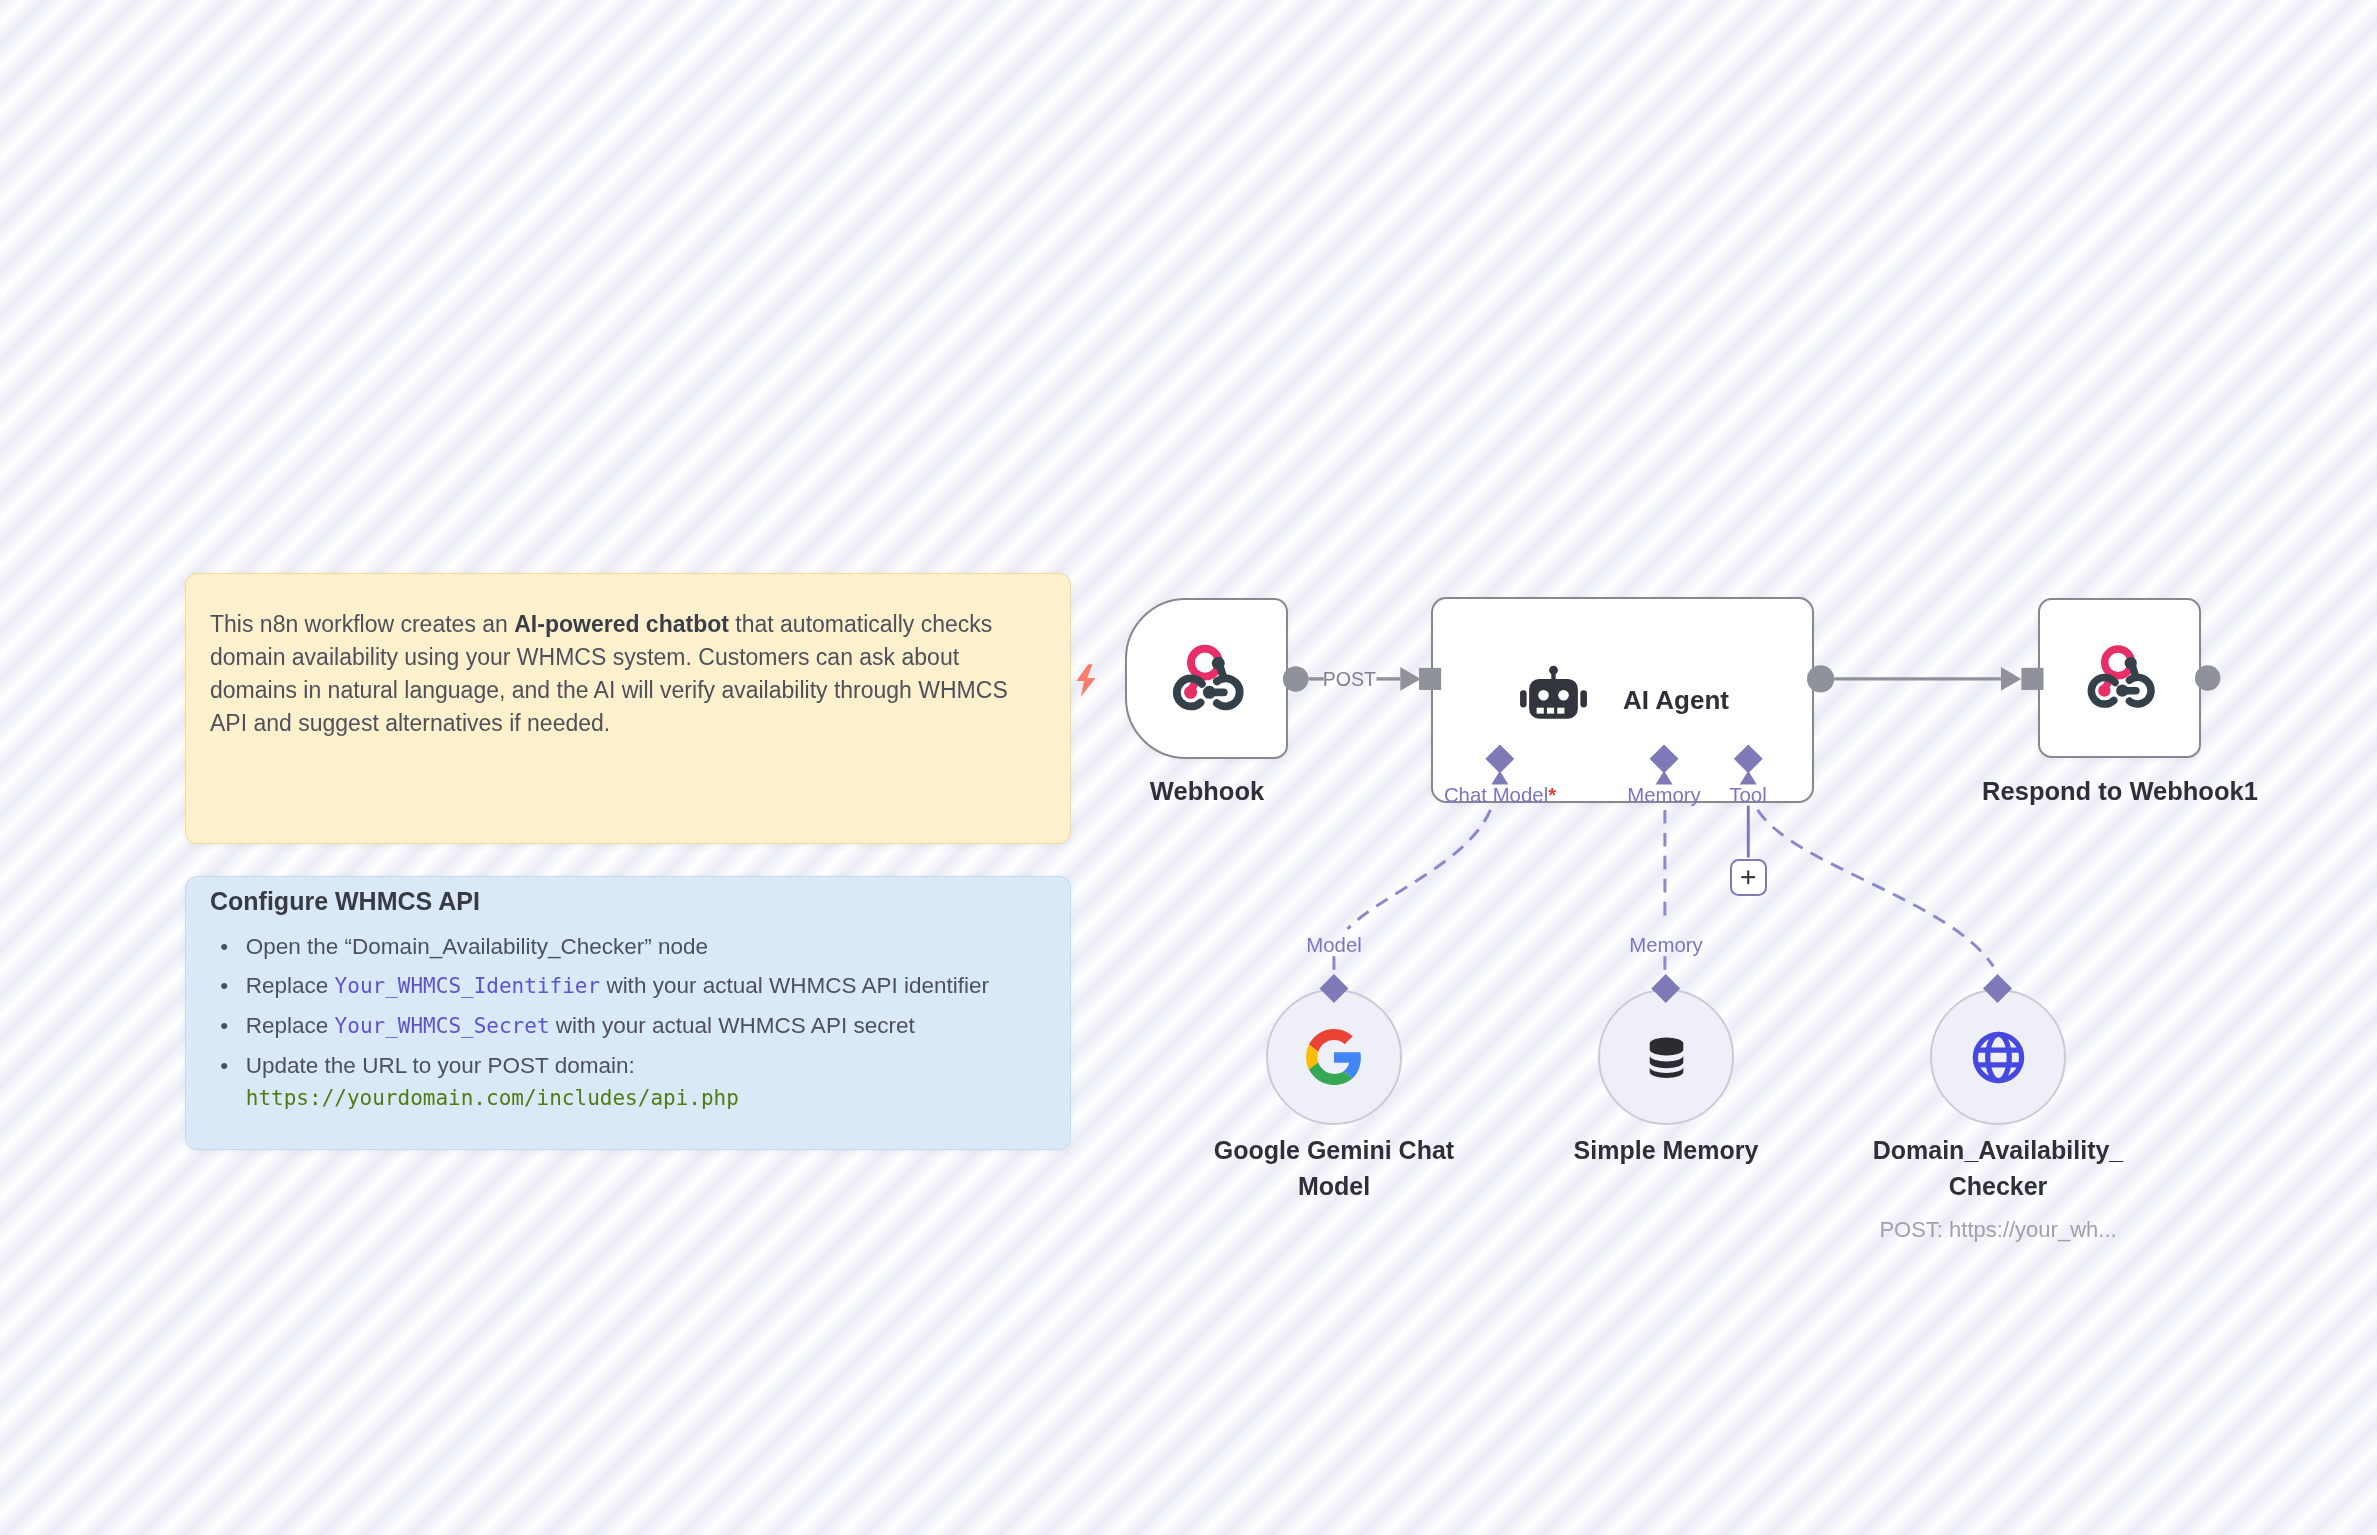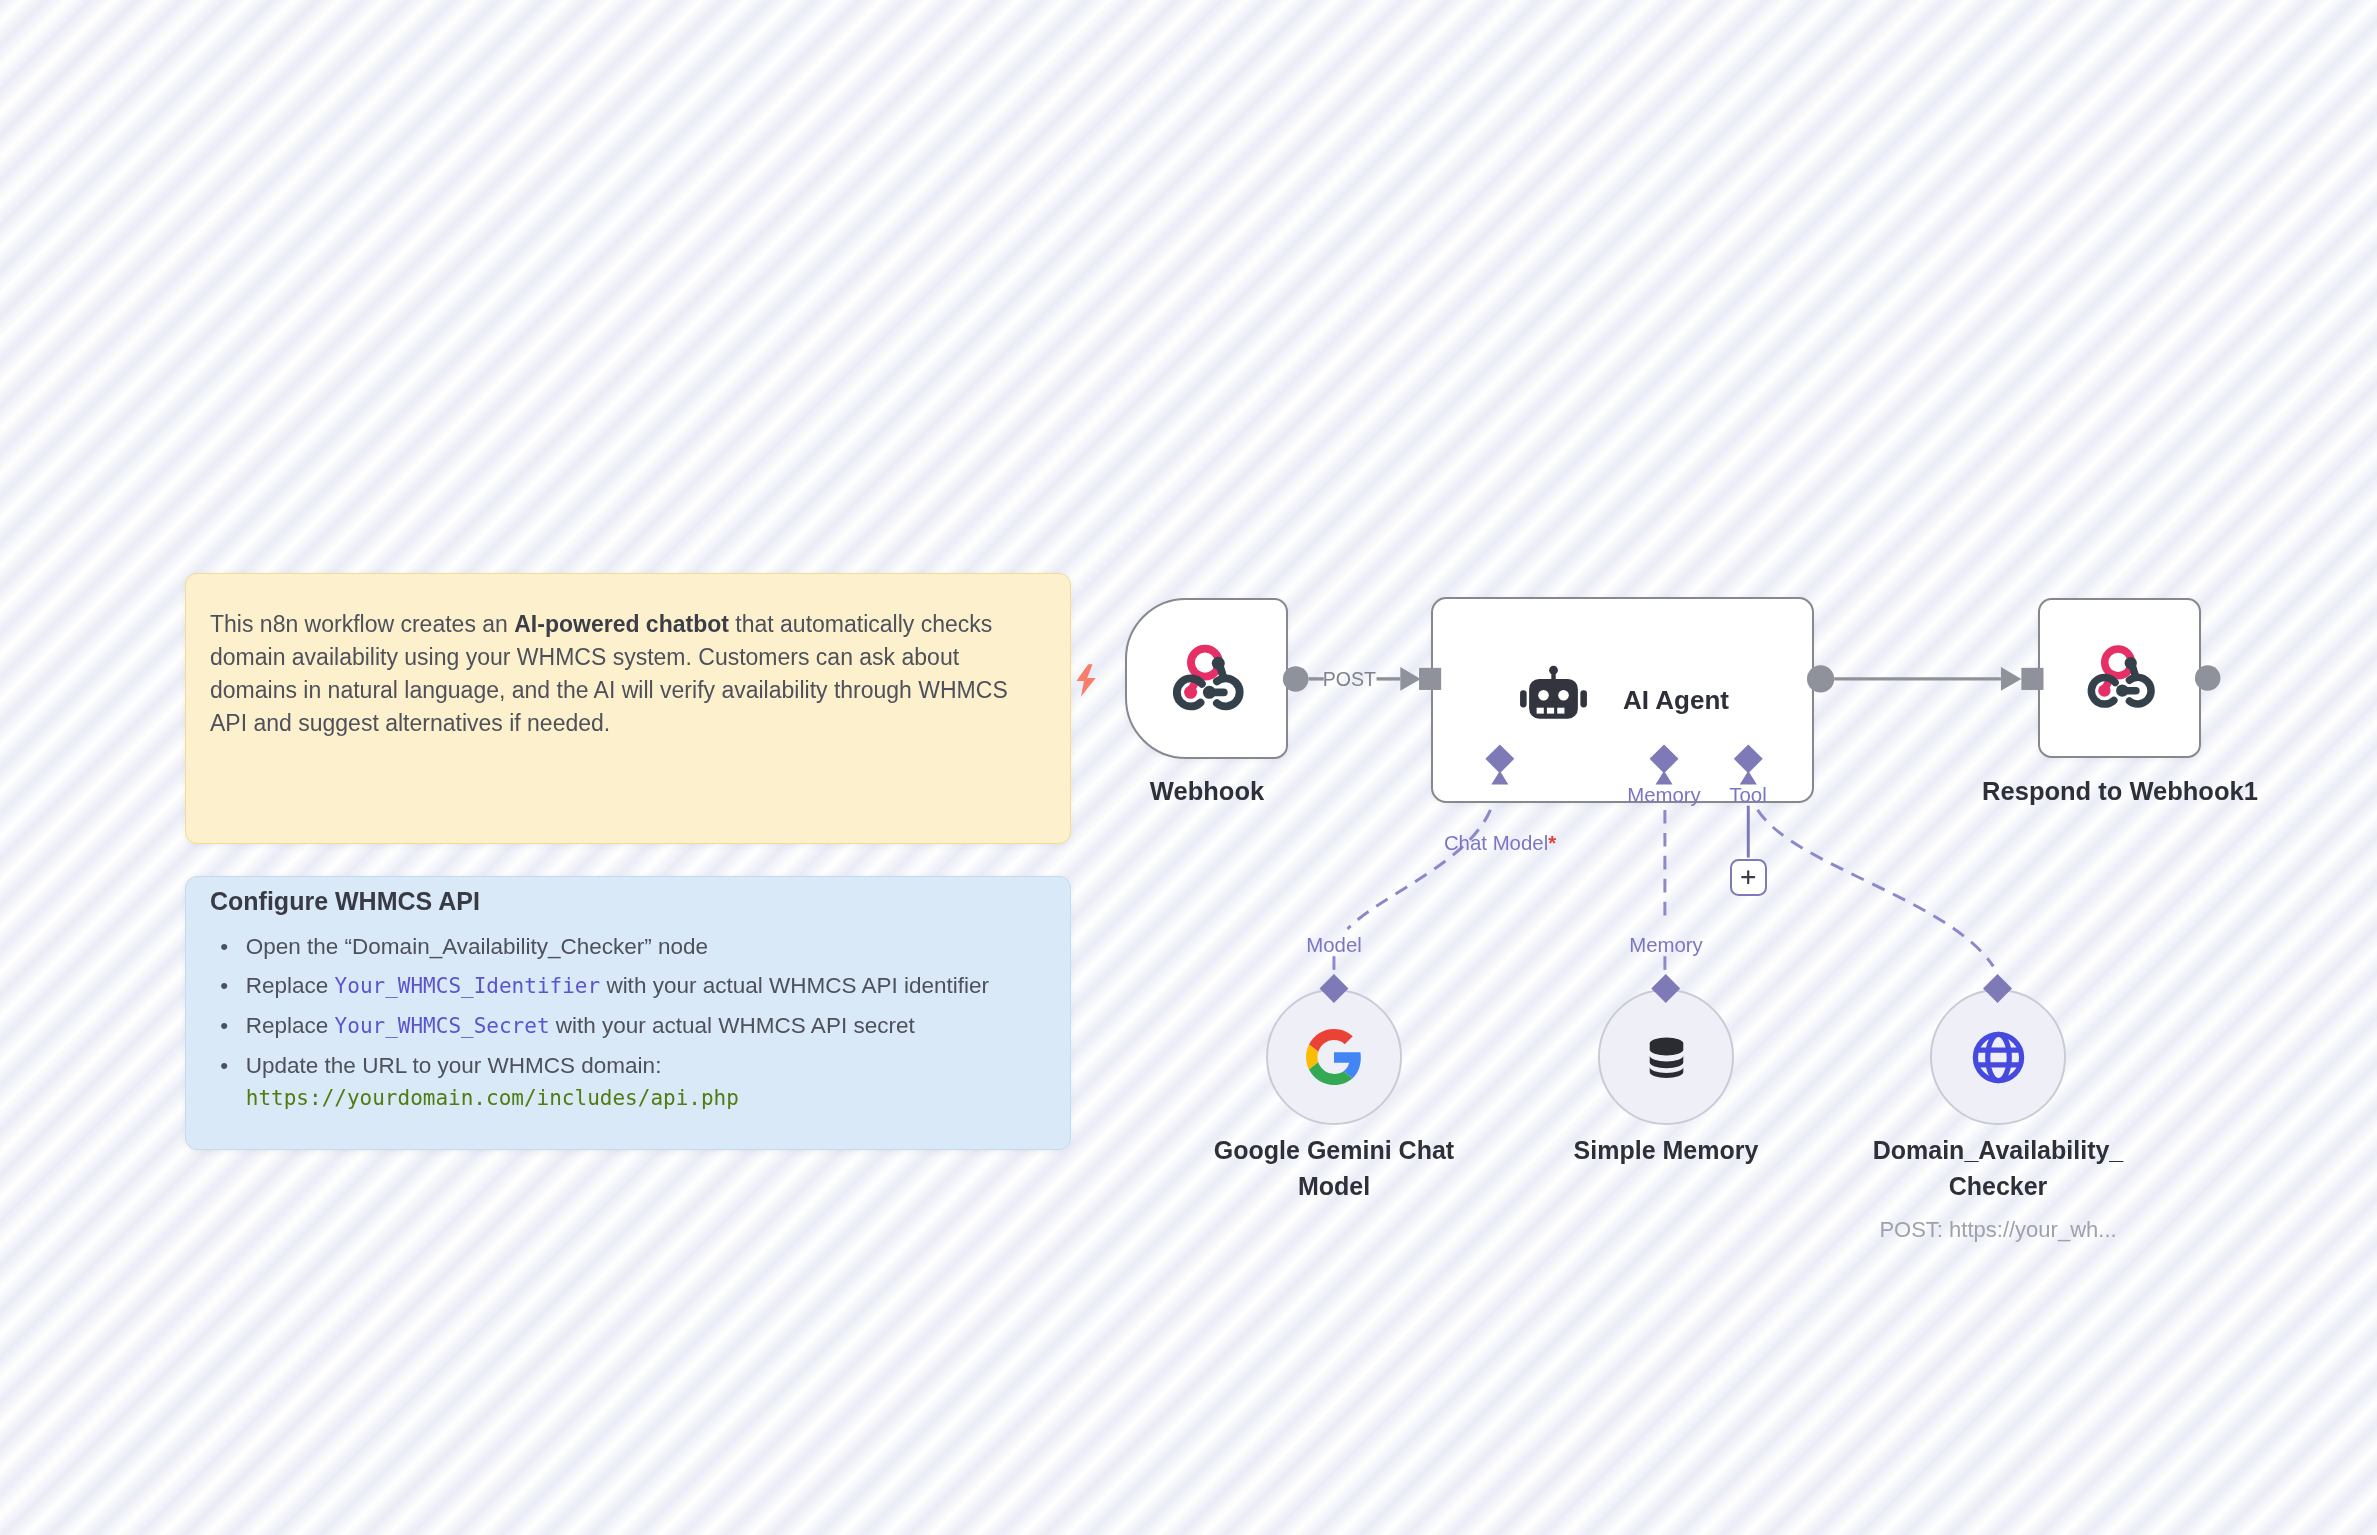--- a/index.html
+++ b/index.html
@@ -68,21 +68,21 @@
 <div class="note note-yellow">
   <div class="note-body"><span>This n8n workflow creates an </span><b>AI-powered chatbot</b><span> that automatically checks domain availability using your WHMCS system. Customers can ask about domains in natural language, and the AI will verify availability through WHMCS API and suggest alternatives if needed.</span></div>
 </div>
 
 <div class="note note-blue">
   <h2>Configure WHMCS API</h2>
   <ul>
     <li><span class="bullet-dot">•</span><span>Open the “Domain_Availability_Checker” node</span></li>
     <li><span class="bullet-dot">•</span><span>Replace </span><span class="code">Your_WHMCS_Identifier</span><span> with your actual WHMCS API identifier</span></li>
     <li><span class="bullet-dot">•</span><span>Replace </span><span class="code">Your_WHMCS_Secret</span><span> with your actual WHMCS API secret</span></li>
-    <li><span class="bullet-dot">•</span><span>Update the URL to your WHMCS domain:</span><span class="code-link">https://yourdomain.com/includes/api.php</span></li>
+    <li><span class="bullet-dot">•</span><span>Update the URL to your POST domain:</span><span class="code-link">https://yourdomain.com/includes/api.php</span></li>
   </ul>
 </div>
 
 <div class="bolt">
   <svg width="34" height="37" viewBox="0 0 24 26">
       <path d="M13.6 1.6 L5.2 13.4 L10.6 13.4 L8.4 24.4 L18.8 11.2 L12.9 11.2 L16.6 1.6 Z" fill="#f87e6b"></path>
     </svg>
 </div>
 
 <div class="node node-webhook">
@@ -115,21 +115,21 @@
       <circle cx="8.8" cy="10.3" r="1.7" fill="#fff"></circle>
       <circle cx="15.2" cy="10.3" r="1.7" fill="#fff"></circle>
       <rect x="6.6" y="14.3" width="2.3" height="1.9" fill="#fff"></rect>
       <rect x="9.9" y="14.3" width="2.3" height="1.9" fill="#fff"></rect>
       <rect x="13.2" y="14.3" width="2.3" height="1.9" fill="#fff"></rect>
     </svg>
   </span>
   <span class="ai-label">AI Agent</span>
 </div>
 
-<span class="port-label" style="left:1500px;top:795px;margin-top:48px;"><span>Chat Model</span><span class="req">*</span></span>
+<span class="port-label" style="left:1500px;top:795px;"><span>Chat Model</span><span class="req">*</span></span>
 <span class="port-label" style="left:1664px;top:795px;">Memory</span>
 <span class="port-label" style="left:1748px;top:795px;">Tool</span>
 
 <div class="node node-respond">
   <span class="icon-wrap">
     <svg width="78" height="78" viewBox="0 0 24 24" fill="none" stroke-linecap="round">
       <circle cx="11.4" cy="7.2" r="4.1" stroke="#e62f66" stroke-width="2.3"></circle>
       <line x1="9.7" y1="10.9" x2="7.2" y2="15.5" stroke="#e62f66" stroke-width="2.3"></line>
       <circle cx="7.2" cy="15.9" r="1.9" fill="#e62f66" stroke="none"></circle>
       <path d="M 10.1 18.9 A 4.1 4.1 0 1 1 10.5 13.4" stroke="#35414a" stroke-width="2.3"></path>

